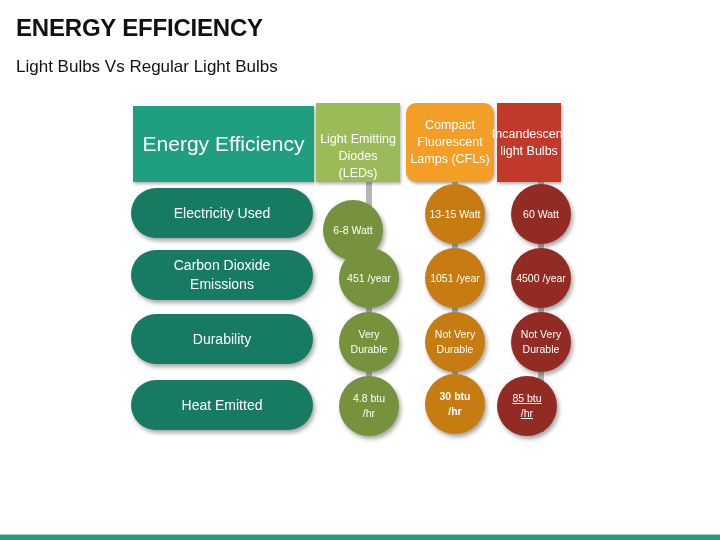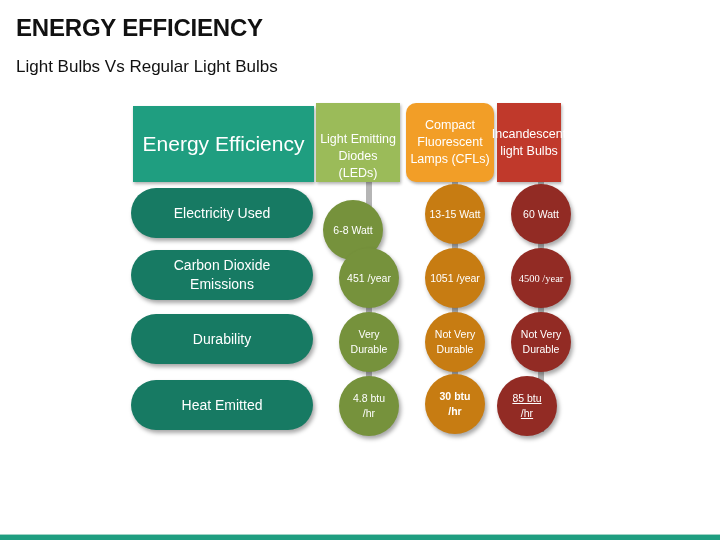--- a/index.html
+++ b/index.html
@@ -65,21 +65,21 @@
 
 <div class="pill" style="top:250px;">
     <span style="display:block; width:110px;">Carbon Dioxide Emissions</span>
   </div>
 <div class="circle c-led" style="left:339px; top:248px;">
     <span>451 /year</span>
   </div>
 <div class="circle c-cfl" style="left:425px; top:248px;">
     <span>1051 /year</span>
   </div>
-<div class="circle c-inc" style="left:511px; top:248px;font-family:Liberation Serif, serif;">
+<div class="circle c-inc" style="left:511px; top:248px;">
     <span>4500 /year</span>
   </div>
 
 <div class="pill" style="top:314px;">
     <span>Durability</span>
   </div>
 <div class="circle c-led" style="left:339px; top:312px;">
     <span style="display:block; width:44px;">Very Durable</span>
   </div>
 <div class="circle c-cfl" style="left:425px; top:312px;">

